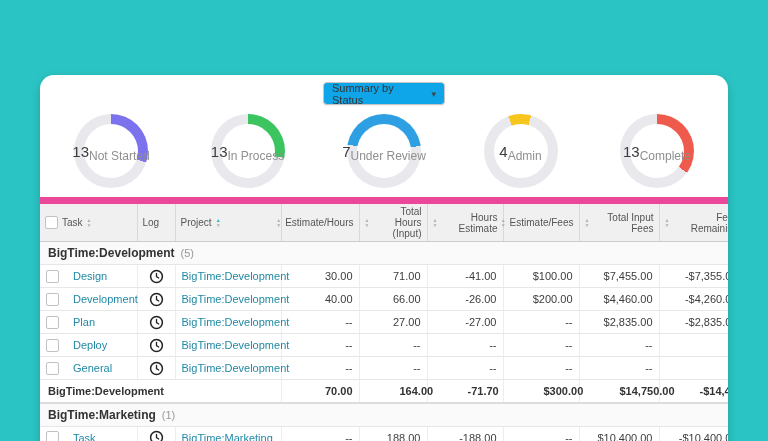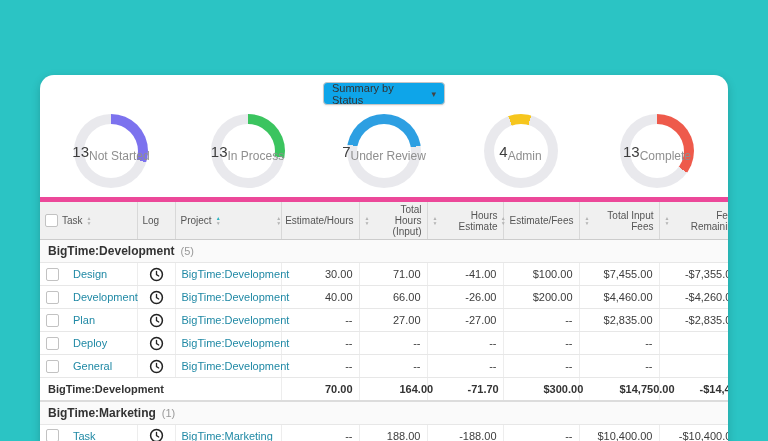--- a/index.html
+++ b/index.html
@@ -17,21 +17,21 @@
   
   .donuts { display:flex; justify-content:space-between; padding:3px 34px 9px; }
   .donut-item { display:flex; flex-direction:column; align-items:center; }
   .donut { width:74px; height:74px; border-radius:50%; position:relative; }
   .hole { position:absolute; inset:10px; background:#fff; border-radius:50%;
           display:flex; flex-direction:row; align-items:center; justify-content:center; }
   .dval { font-size:15px; color:#3d3d3d; }
   .dlab { font-size:12px; color:#8f8f8f; white-space:nowrap; margin-top:10px; }
   
   table { border-collapse:collapse; table-layout:fixed; width:704px; font-size:11px; }
-  thead th { background:#f0f0f0; border-right:1px solid #d8d8d8; border-top:5px solid #ec4899;
+  thead th { background:#f0f0f0; border-right:1px solid #d8d8d8; border-top:7px solid #ec4899;
              border-bottom:1px solid #ccc; font-weight:normal; color:#555; font-size:10px;
              height:38px; padding:2px 5px; text-align:left; vertical-align:middle; }
   thead th.num { text-align:right; }
   .thw { display:flex; align-items:center; gap:4px; }
   .thw.r { justify-content:flex-end; }
   .thl { line-height:11px; }
   .sort { display:flex; flex-direction:column; line-height:4px; font-size:5px; color:#b3b3b3; flex:none; }
   .sort i { font-style:normal; height:5px; }
   .sort i.act { color:#2bb3c0; }
   tbody td { border-right:1px solid #ededed; border-bottom:1px solid #e7e7e7;

